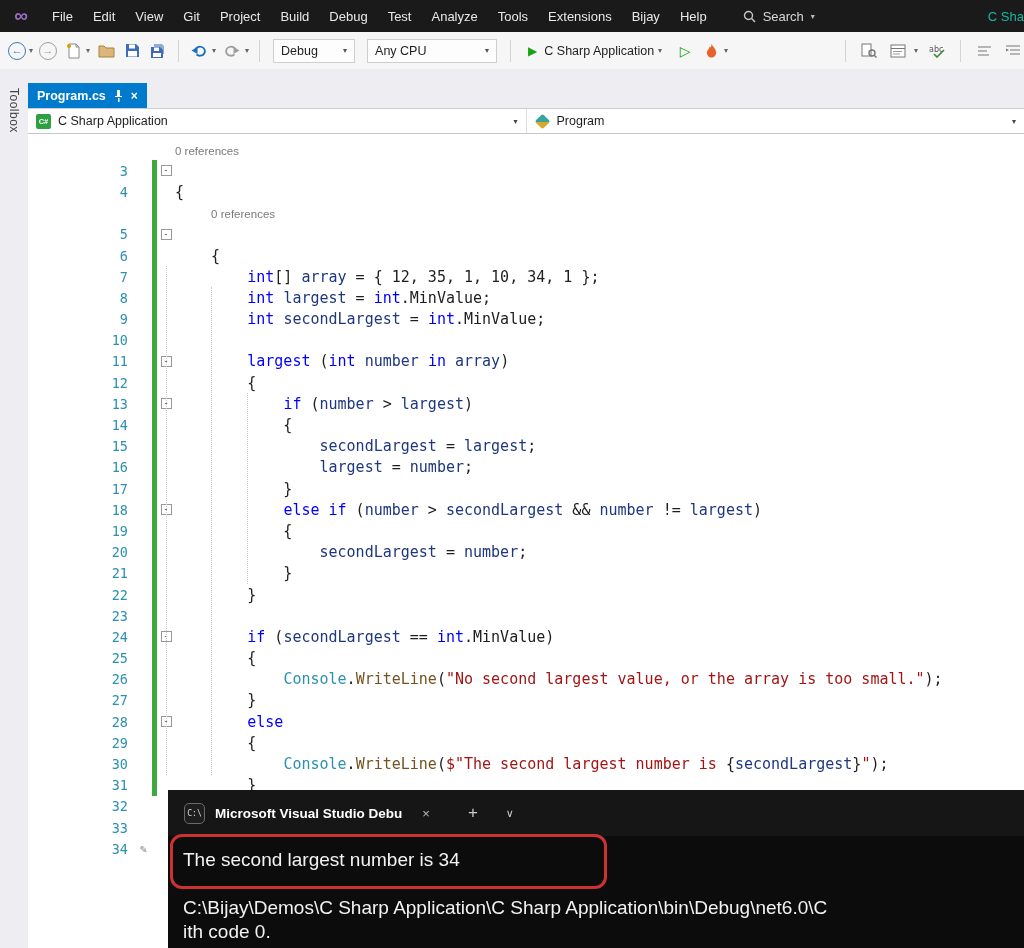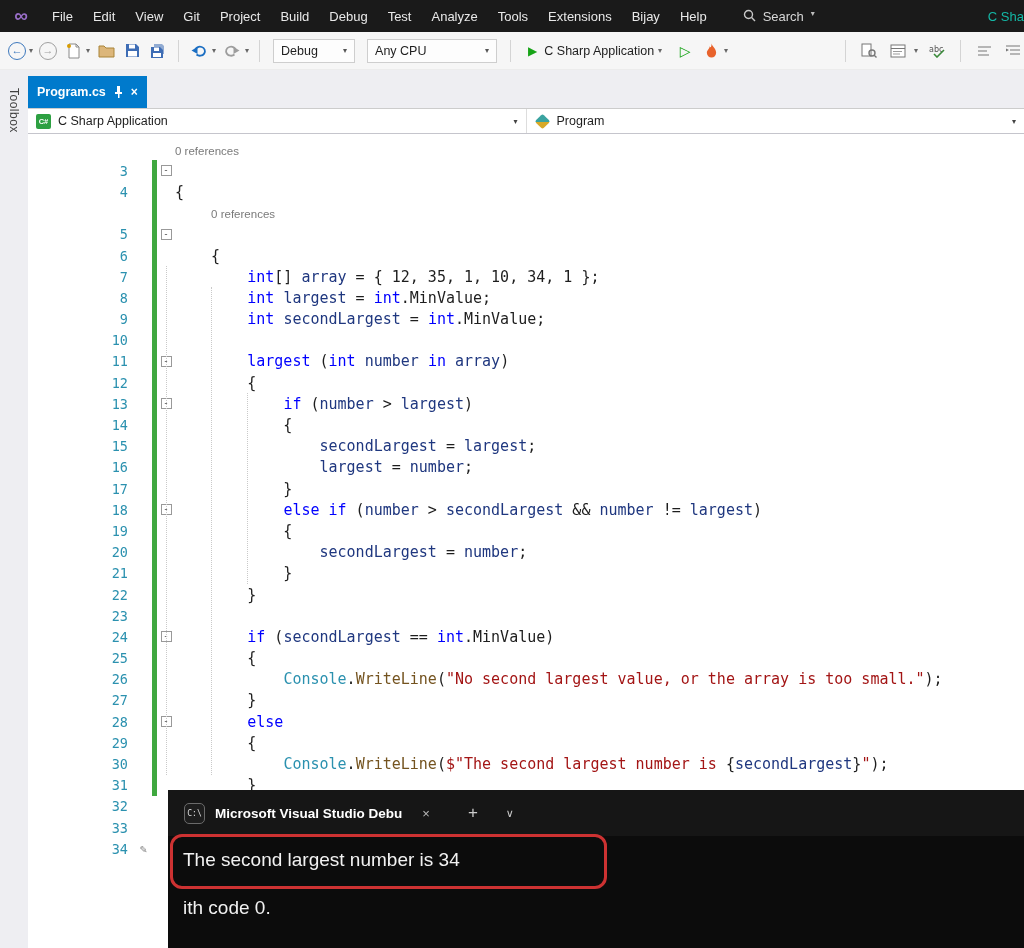--- a/index.html
+++ b/index.html
@@ -5,21 +5,21 @@
   *{margin:0;padding:0;box-sizing:border-box}
   html,body{width:1024px;height:948px;overflow:hidden;background:#fff;font-family:"Liberation Sans",sans-serif}
   .screen{position:relative;width:1024px;height:948px}
 
   
   .menubar{position:absolute;left:0;top:0;width:1024px;height:32px;background:var(--menubar-bg,#1a1a1a);
            display:flex;align-items:center;color:#e8e8e8;font-size:13px}
   .vs-logo{width:42px;text-align:center;color:#9a6fc9;font-size:19px;font-weight:bold;flex:0 0 42px}
   .menu-items{display:flex;height:100%;align-items:center}
   .menu-item{padding:12px 10px;height:100%;display:flex;align-items:center;white-space:nowrap;cursor:default}
-  .menu-search{display:flex;align-items:flex-start;gap:7px;margin-left:26px;color:#d6d6d6;white-space:nowrap}
+  .menu-search{display:flex;align-items:center;gap:7px;margin-left:26px;color:#d6d6d6;white-space:nowrap}
   .menu-search .caret{font-size:8px;color:#bdbdbd}
   .win-title{margin-left:auto;white-space:nowrap;overflow:hidden;color:#14b8a6;padding-left:8px}
 
   
   .toolbar{position:absolute;left:0;top:32px;width:1024px;height:38px;background:#f6f6f6;border-bottom:1px solid #ececec;
            display:flex;align-items:center;padding:0 8px;gap:6px;font-size:12.5px;color:#1e1e1e}
   .tb-ic{width:20px;height:20px;display:flex;align-items:center;justify-content:center;flex:0 0 auto}
   .circ{width:18px;height:18px;border:1.5px solid #3e79bd;border-radius:50%;color:#3e79bd;font-size:11px;line-height:1}
   .circ.gray{border-color:#a0a0a0;color:#a0a0a0}
   .tb-caret{font-size:8px;color:#666;margin-left:-3px}
@@ -33,21 +33,21 @@
   .play-outline{color:var(--run-green,#16a316);font-size:14px}
   .tb-right{margin-left:auto;display:flex;align-items:center;gap:9px}
   .tb-right .clip{margin-right:-7px}
 
   
   .side-strip{position:absolute;left:0;top:70px;width:28px;height:878px;background:#eeeef2;display:flex;justify-content:center;padding-top:18px}
   .toolbox-label{writing-mode:vertical-rl;font-size:12px;color:#424242;letter-spacing:.5px}
 
   
   .tab-row{position:absolute;left:28px;top:70px;width:996px;height:38px;background:#eeeef2;display:flex;align-items:flex-end}
-  .doc-tab{height:32px;background:var(--tab-accent,#007acc);color:#fff;display:flex;align-items:center;gap:8px;
+  .doc-tab{height:25px;background:var(--tab-accent,#007acc);color:#fff;display:flex;align-items:center;gap:8px;
            padding:0 9px;font-size:12.5px;font-weight:600}
   .pin{width:9px;height:12px;position:relative;display:inline-block;
        background:linear-gradient(#fff,#fff) no-repeat 4px 8px/1.5px 4px}
   .pin::before{content:"";position:absolute;left:3px;top:0;width:3.5px;height:6px;background:#fff}
   .pin::after{content:"";position:absolute;left:1px;top:6px;width:7.5px;height:1.5px;background:#fff}
   .tab-x{font-size:12px;line-height:1}
 
   
   .navbar{position:absolute;left:28px;top:108px;width:996px;height:26px;background:#fff;
           border-top:1px solid #ccc;border-bottom:1px solid #c5c5cc;display:flex;font-size:12.5px;color:#1e1e1e}
@@ -530,18 +530,19 @@
         <span class="term-ic">C:\</span>
         <span class="term-title">Microsoft Visual Studio Debu</span>
         <span class="term-x">×</span>
       </div>
       <span class="term-plus">+</span>
       <span class="term-caret">∨</span>
     </div>
     <div class="term-body" id="term-body">
         <div class="term-line">The second largest number is 34</div>
         <div class="term-line"></div>
+        <div class="term-line">C:\Bijay\Demos\C Sharp Application\C Sharp Application\bin\Debug\net6.0\C</div>
         <div class="term-line">ith code 0.</div>
       </div>
     <div class="annotation" style="border-color: rgb(205, 50, 50);"></div>
   </div>
 
 </div>
 
 </body></html>

